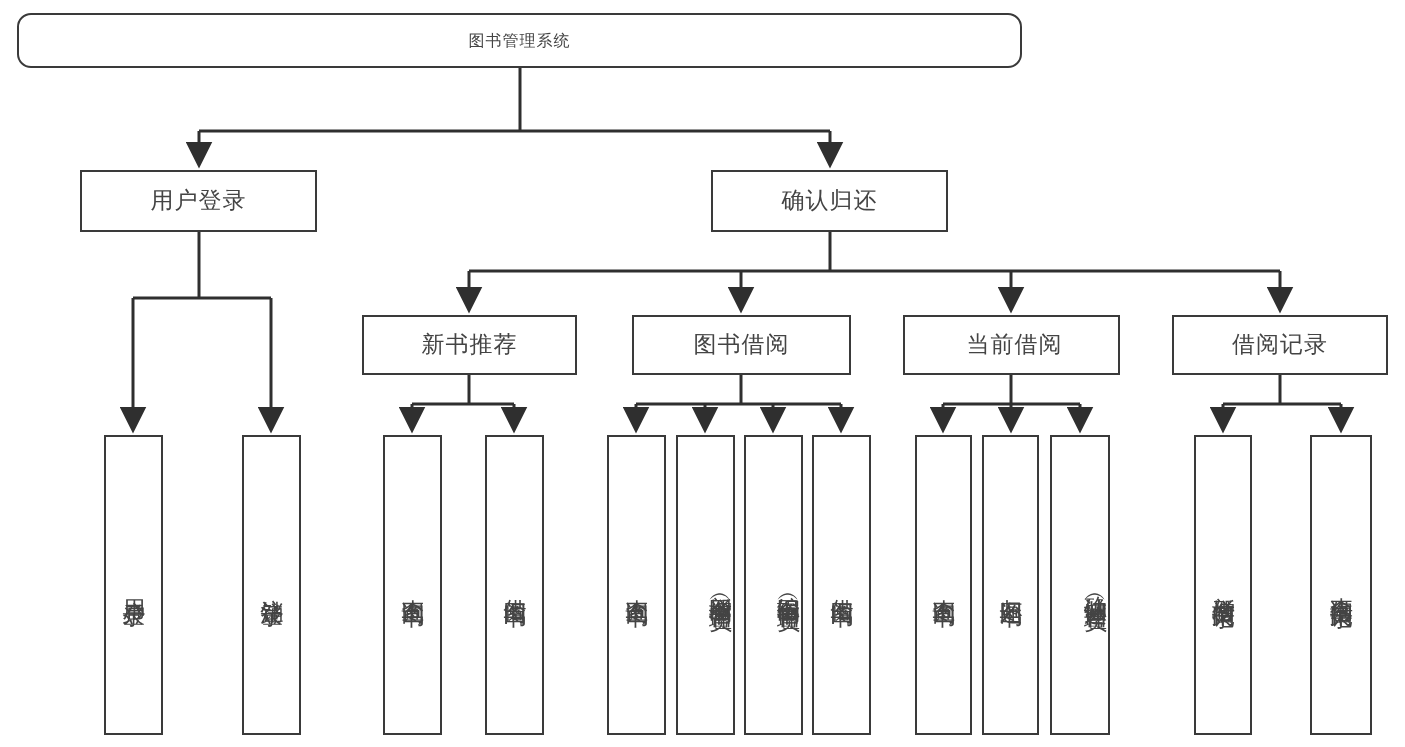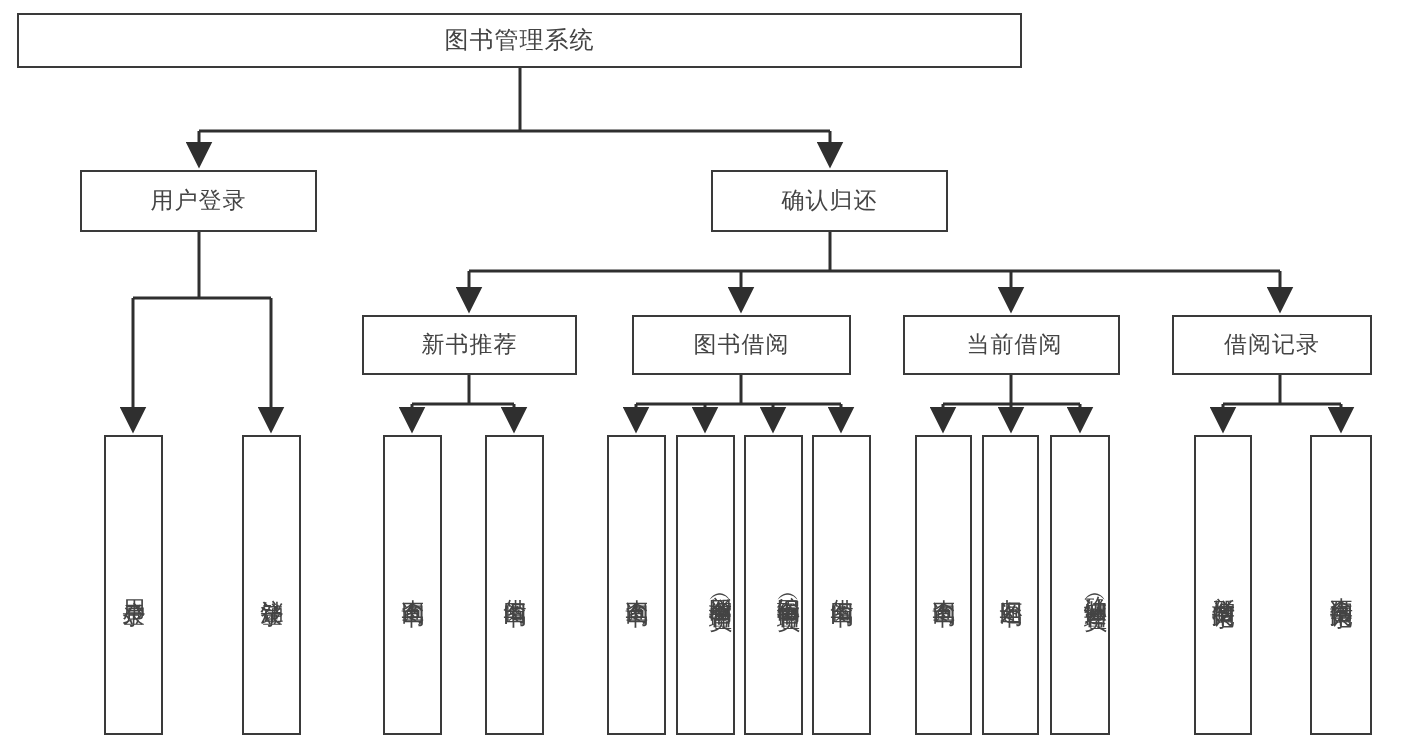--- a/index.html
+++ b/index.html
@@ -36,21 +36,22 @@
     justify-content: center;
     color: #444444;
   }
   .node-h {
     font-size: 23px;
     line-height: 1.1;
     letter-spacing: 1px;
     white-space: nowrap;
   }
   .node-root {
-    font-size: 24px;
+    font-size: 16px;
+    border-radius: 14px;
   }
   .node-v {
     writing-mode: vertical-rl;
     text-orientation: upright;
     font-size: 23px;
     line-height: 1.12;
     letter-spacing: 2px;
     align-items: flex-start;
     justify-content: center;
     padding-top: 4px;
@@ -140,21 +141,21 @@
 
   <div class="node node-h" style="left:632px; top:315px; width:219px; height:60px;">
     <span>图书借阅</span>
   </div>
   <div class="node node-h" style="left:362px; top:315px; width:215px; height:60px;">
     <span>新书推荐</span>
   </div>
   <div class="node node-h" style="left:903px; top:315px; width:217px; height:60px;padding-left:6px;">
     <span>当前借阅</span>
   </div>
-  <div class="node node-h" style="left:1172px; top:315px; width:200px; height:60px;">
+  <div class="node node-h" style="left:1172px; top:315px; width:216px; height:60px;">
     <span>借阅记录</span>
   </div>
 
   <div class="node node-v centered" style="left:104px; top:435px; width:59px; height:300px;">
     <span class="vtext">用户登录</span>
   </div>
   <div class="node node-v centered" style="left:242px; top:435px; width:59px; height:300px;">
     <span class="vtext">注销登录</span>
   </div>
 

